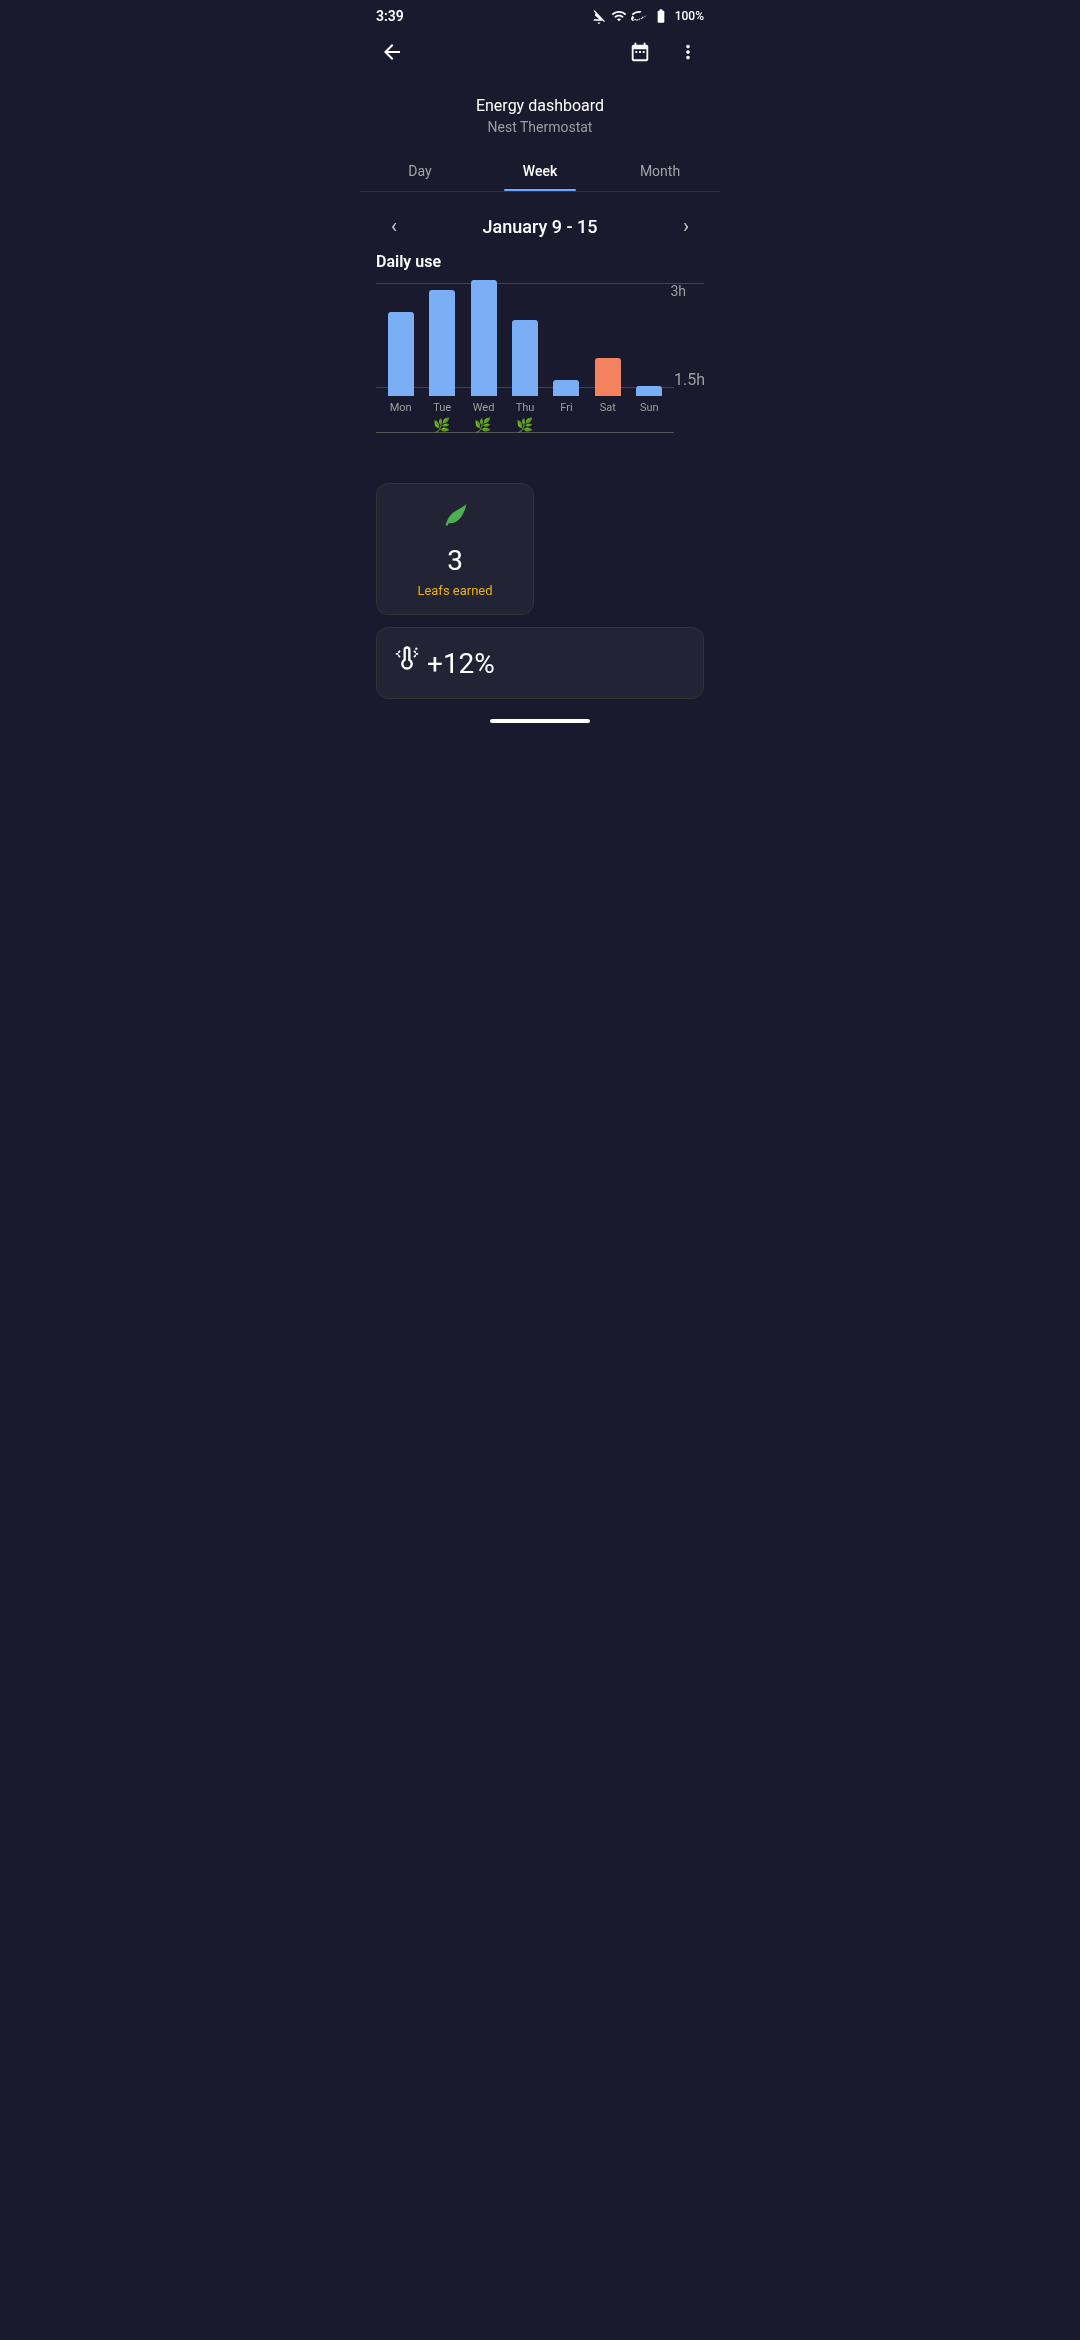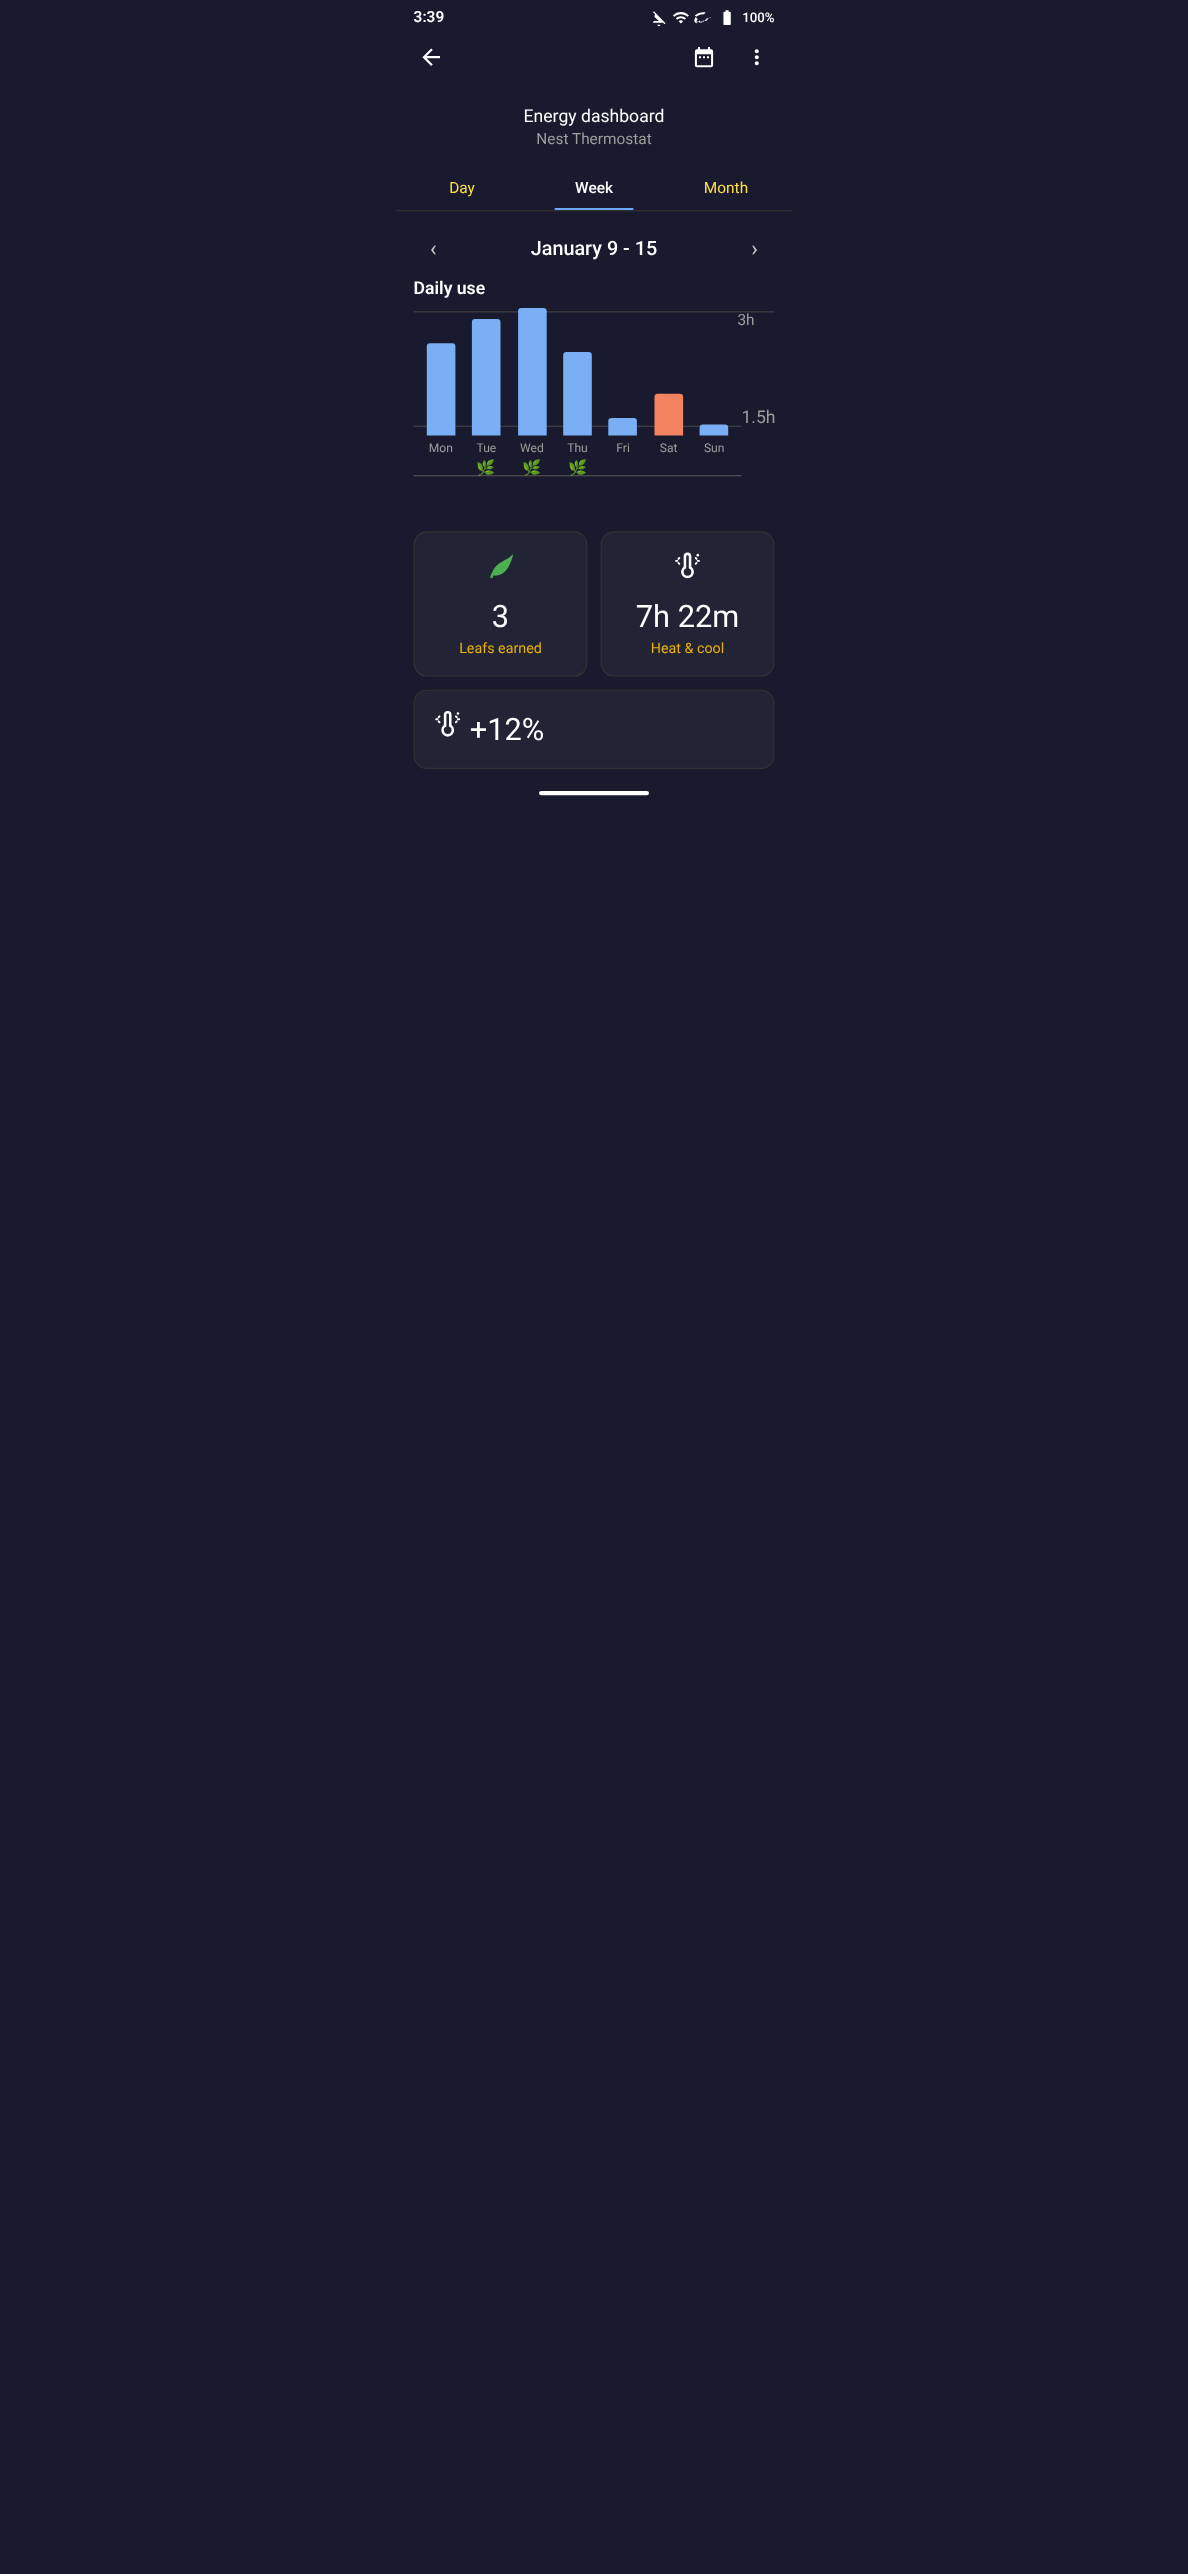--- a/index.html
+++ b/index.html
@@ -88,21 +88,21 @@
       display: flex;
       border-bottom: 1px solid #333;
       margin-top: 8px;
     }
 
     .tab {
       flex: 1;
       text-align: center;
       padding: 12px 0;
       font-size: 14px;
-      color: #fde047;
+      color: #a3a3a3;
       cursor: pointer;
       position: relative;
     }
 
     .tab.active {
       color: #ffffff;
       font-weight: 500;
     }
 
     .tab.active::after {
@@ -421,32 +421,20 @@
   <div class="stat-card">
     <div class="card-icon leaf-icon">
       <svg width="28" height="28" viewBox="0 0 24 24" fill="#4caf50">
         <path d="M17 8C8 10 5.9 16.17 3.82 21.34L5.71 22l1-2.3A4.49 4.49 0 0 0 8 20C19 20 22 3 22 3c-1 2-8 5.5-8 5.5-.55.33-1.06.7-1.54 1.1A8.15 8.15 0 0 0 17 8z"></path>
       </svg>
     </div>
     <div class="card-value">3</div>
     <div class="card-label">Leafs earned</div>
   </div>
 
-  <div class="stat-card">
-    <div class="card-icon">
-      <svg width="28" height="28" viewBox="0 0 24 24" fill="white">
-        <path d="M15 13V5a3 3 0 0 0-6 0v8a5 5 0 1 0 6 0zm-3 7a3 3 0 0 1-1-5.83V5a1 1 0 0 1 2 0v9.17A3 3 0 0 1 12 20z"></path>
-        <circle cx="20" cy="4" r="1" fill="white"></circle>
-        <path d="M19.07 6.93l-.7-.7M20.94 8.5h-1M19.07 10.07l-.7.7" stroke="white" stroke-width="1.5" stroke-linecap="round"></path>
-        <path d="M4.93 6.93l.7-.7M3.06 8.5h1M4.93 10.07l.7.7" stroke="white" stroke-width="1.5" stroke-linecap="round"></path>
-      </svg>
-    </div>
-    <div class="card-value">7h 22m</div>
-    <div class="card-label">Heat &amp; cool</div>
-  </div>
 </div>
 
 <div class="cards-bottom">
   <div class="stat-card-wide">
     <div class="card-icon">
       <svg width="28" height="28" viewBox="0 0 24 24" fill="white">
         <path d="M15 13V5a3 3 0 0 0-6 0v8a5 5 0 1 0 6 0zm-3 7a3 3 0 0 1-1-5.83V5a1 1 0 0 1 2 0v9.17A3 3 0 0 1 12 20z"></path>
         <circle cx="20" cy="4" r="1" fill="white"></circle>
         <path d="M19.07 6.93l-.7-.7M20.94 8.5h-1M19.07 10.07l-.7.7" stroke="white" stroke-width="1.5" stroke-linecap="round"></path>
         <path d="M4.93 6.93l.7-.7M3.06 8.5h1M4.93 10.07l.7.7" stroke="white" stroke-width="1.5" stroke-linecap="round"></path>

